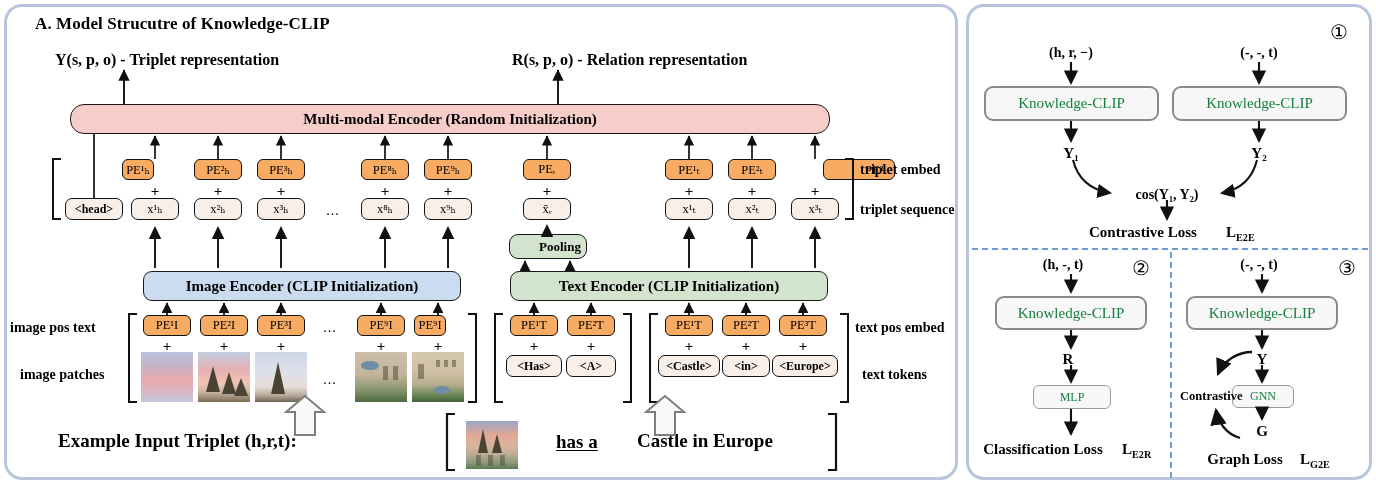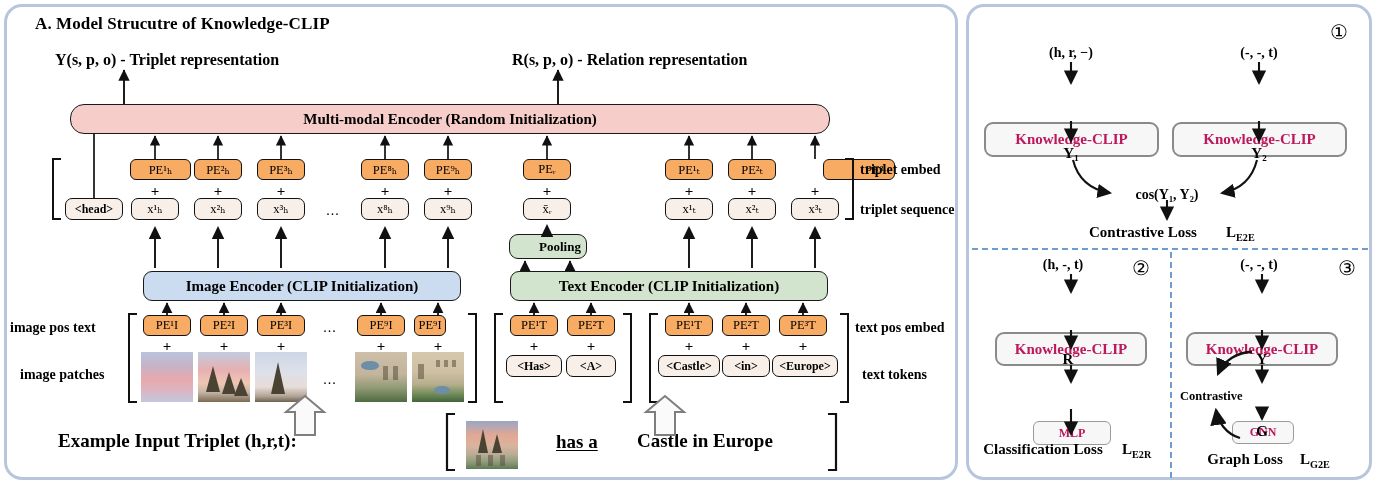--- a/index.html
+++ b/index.html
@@ -83,23 +83,22 @@
   .enc-img { background: #ccdcf0; }
   .enc-txt { background: #d2e4cd; }
   .enc-pool{ background: #d2e4cd; height: 25px; font-size: 13px; }
 
   .kbox {
     position: absolute;
     display: flex; align-items: center; justify-content: center;
     background: #f7f7f7;
     border: 2.4px solid #8a8a8a;
     border-radius: 9px;
-    font-weight: bold; font-size: 15px; color: #be185d;
+    font-weight: normal; font-size: 15px; color: #15803d;
     white-space: nowrap;
-    margin-top: 36px;
   }
   .kbox.small {
     border-width: 1.6px; border-color: #9a9a9a;
     font-size: 12px; border-radius: 6px;
   }
 
   
   .plus { position: absolute; font-size: 15px; font-weight: bold; transform: translateX(-50%); }
   .dots { position: absolute; font-size: 14px; transform: translateX(-50%); letter-spacing: 1px; }
 
@@ -188,21 +187,21 @@
 
   <div class="panel" id="panel-a"></div>
 
   <div class="panel-title" style="left:35px; top:14px;">A. Model Strucutre of Knowledge-CLIP</div>
 
   <div class="t bold" style="left:512px; top:52px; font-size:16px;">R(s, p, o)  -  Relation representation</div>
   <div class="t bold" style="left:55px; top:52px; font-size:16px;">Y(s, p, o)  -  Triplet representation</div>
 
   <div class="box encoder enc-mm" style="left:70px; top:104px; width:760px;border-radius:14px;">Multi-modal Encoder (Random Initialization)</div>
 
-  <div class="box pe" style="left:130px; top:159px; width:61px;">PE¹ₕ</div>
+  <div class="box pe" style="left:122px; top:159px; width:32px;">PE¹ₕ</div>
   <div class="box pe" style="left:194px; top:159px; width:48px;">PE²ₕ</div>
   <div class="box pe" style="left:257px; top:159px; width:48px;">PE³ₕ</div>
   <div class="box pe" style="left:361px; top:159px; width:48px;">PE⁸ₕ</div>
   <div class="box pe" style="left:424px; top:159px; width:48px;">PE⁹ₕ</div>
   <div class="box pe" style="left:523px; top:159px; width:48px;">PEᵣ</div>
   <div class="box pe" style="left:665px; top:159px; width:48px;">PE¹ₜ</div>
   <div class="box pe" style="left:728px; top:159px; width:48px;">PE²ₜ</div>
   <div class="box pe" style="left:823px; top:159px; width:72px;padding-left:34px;">PE³ₜ</div>
 
   <div class="plus" style="left:155px; top:183px;">+</div>

